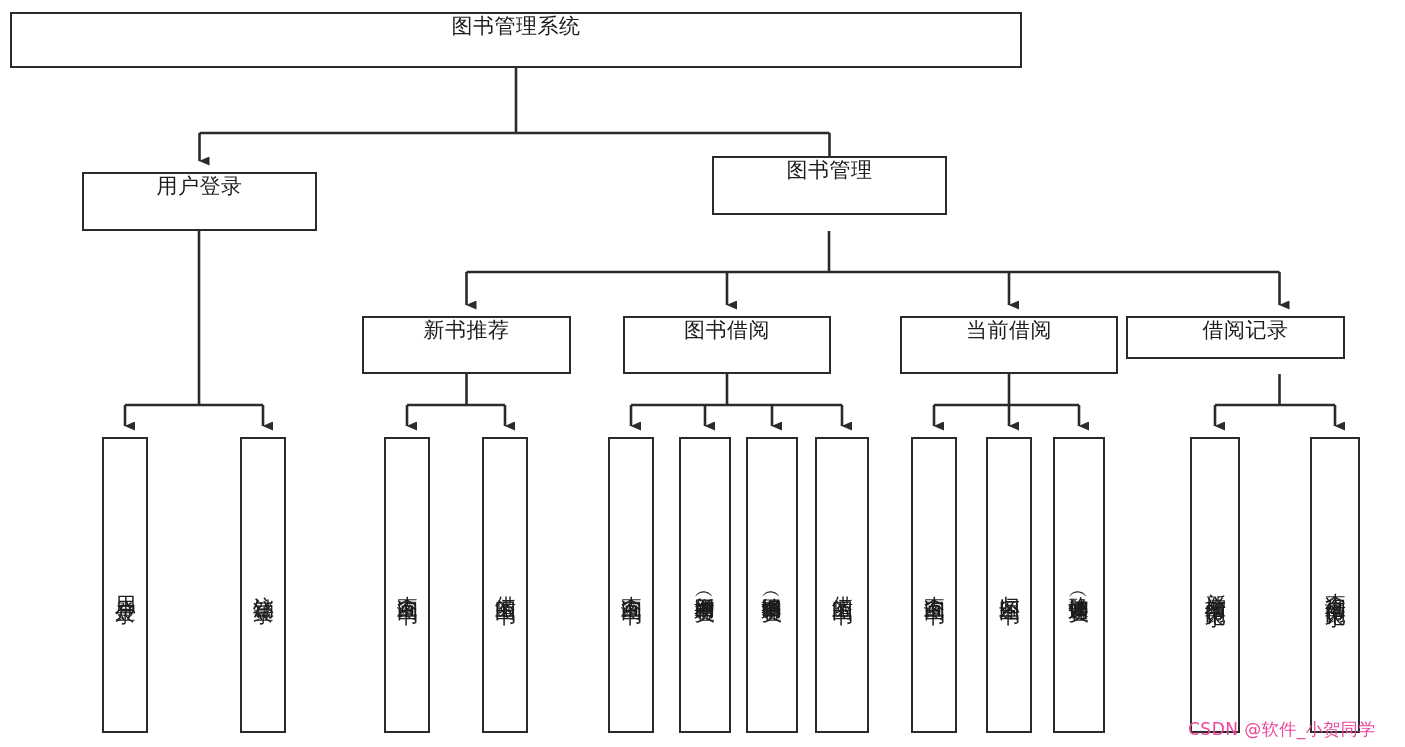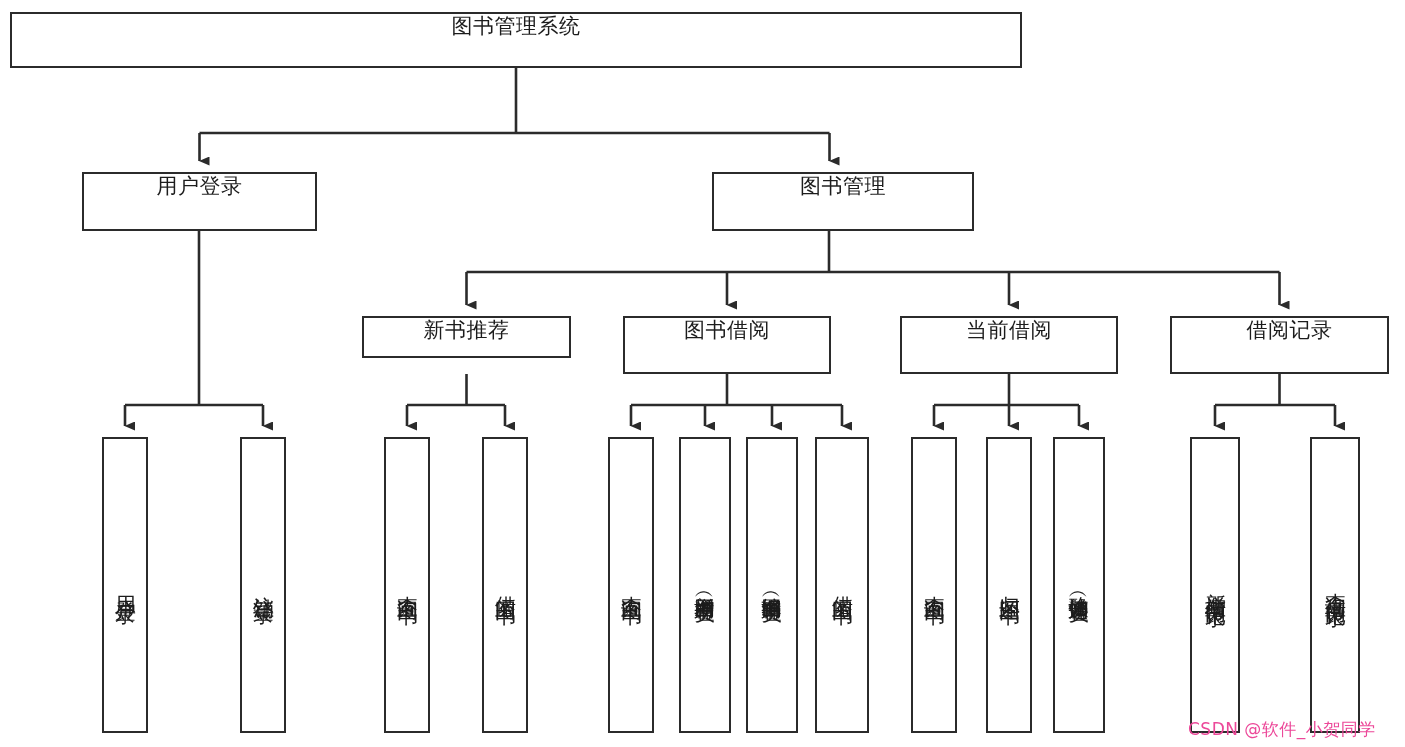--- a/index.html
+++ b/index.html
@@ -123,34 +123,34 @@
       </g>
   </svg>
 
   <div class="node-box" style="left: 10px; top: 12px; width: 1012px; height: 56px;">
     <span class="node-label-h">图书管理系统</span>
   </div>
 
   <div class="node-box" style="left: 82px; top: 172px; width: 235px; height: 59px;">
     <span class="node-label-h">用户登录</span>
   </div>
-  <div class="node-box" style="left: 712px; top: 172px; width: 262px; height: 59px;">
+  <div class="node-box" style="left: 712px; top: 156px; width: 235px; height: 59px;">
     <span class="node-label-h">图书管理</span>
   </div>
 
-  <div class="node-box" style="left: 362px; top: 316px; width: 209px; height: 42px;">
+  <div class="node-box" style="left: 362px; top: 316px; width: 209px; height: 58px;">
     <span class="node-label-h">新书推荐</span>
   </div>
   <div class="node-box" style="left: 900px; top: 316px; width: 218px; height: 58px;">
     <span class="node-label-h">当前借阅</span>
   </div>
   <div class="node-box" style="left: 623px; top: 316px; width: 208px; height: 58px;">
     <span class="node-label-h">图书借阅</span>
   </div>
-  <div class="node-box" style="left: 1170px; top: 316px; width: 219px; height: 58px; padding-left: 20px;">
+  <div class="node-box" style="left: 1126px; top: 316px; width: 219px; height: 43px; padding-left: 20px;">
     <span class="node-label-h">借阅记录</span>
   </div>
 
   <div id="leaf-layer">
       <div class="leaf-box" style="left: 102px; top: 437px; width: 46px; height: 296px;">
         <span class="node-label-v">用户登录</span>
       </div>
       <div class="leaf-box" style="left: 240px; top: 437px; width: 46px; height: 296px;">
         <span class="node-label-v">注销登录</span>
       </div>

